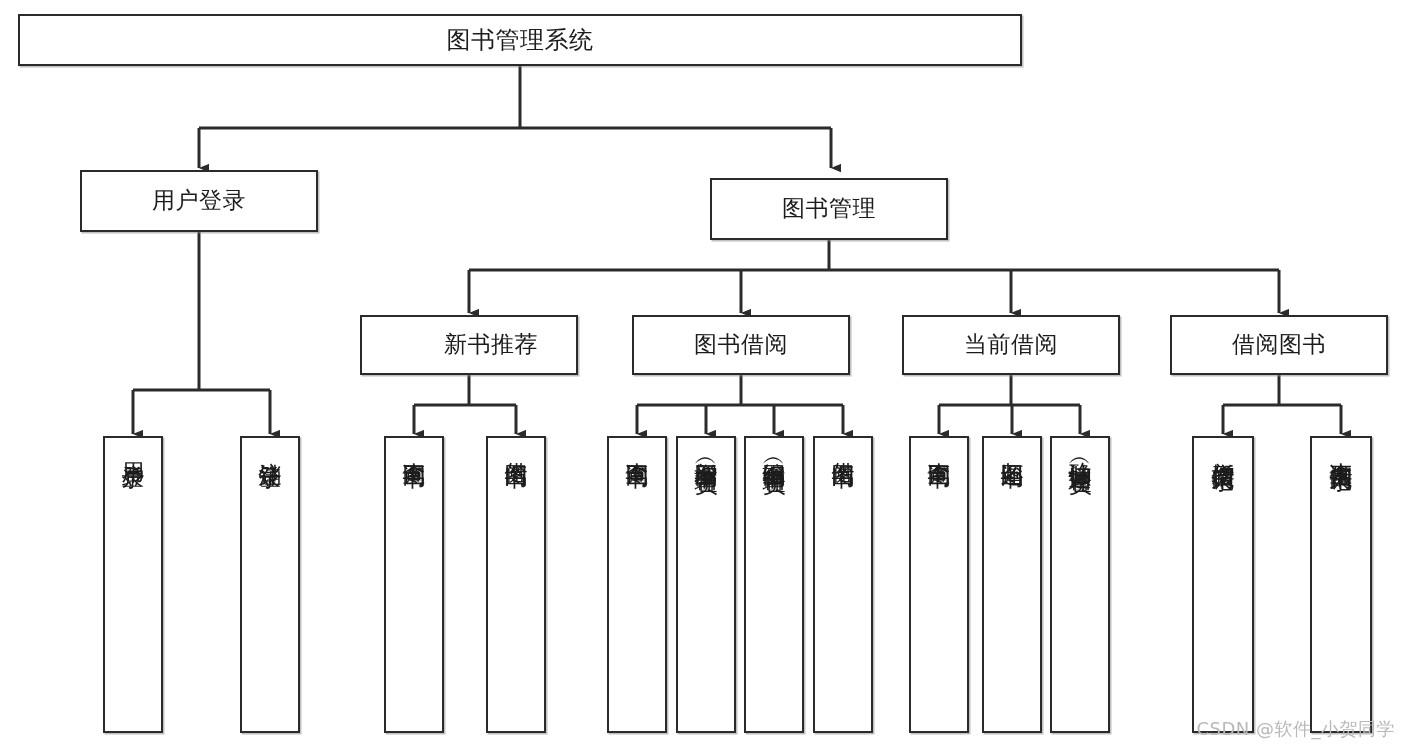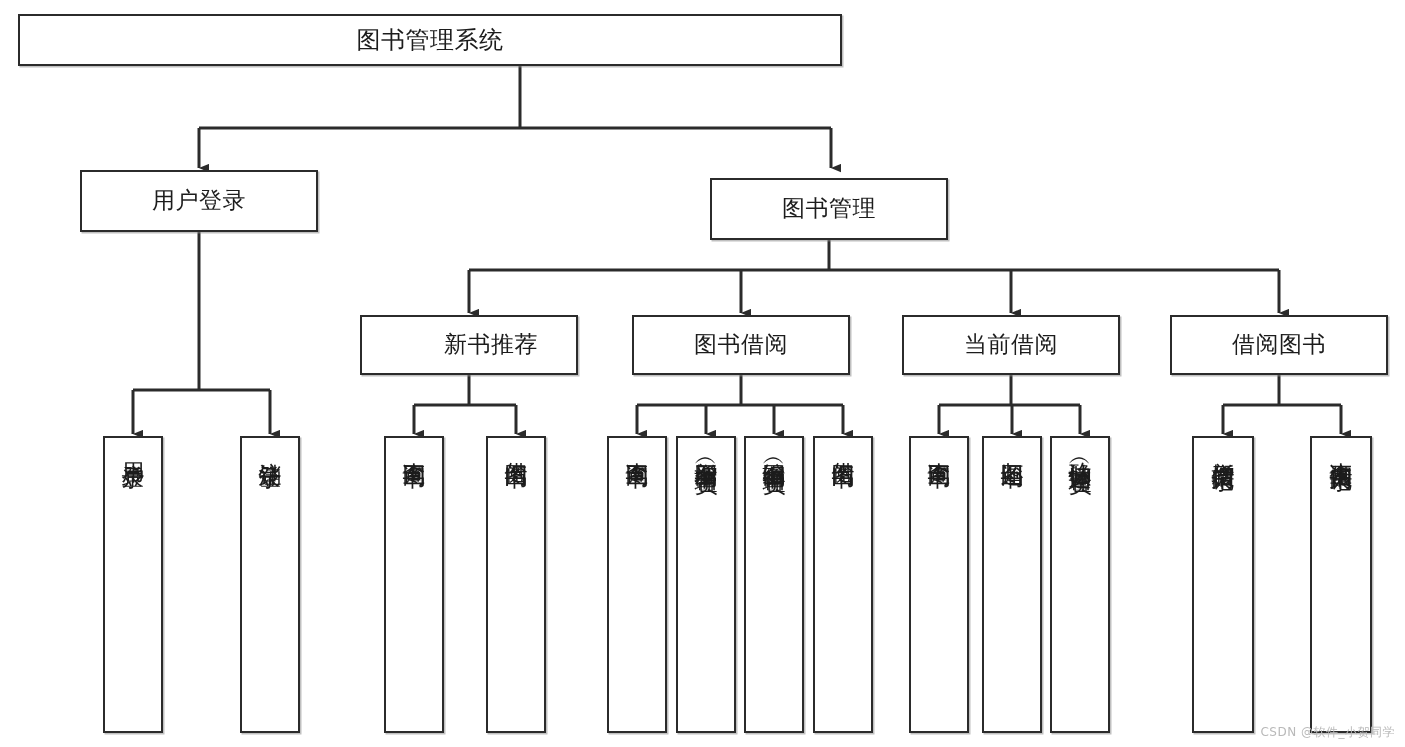--- a/index.html
+++ b/index.html
@@ -62,21 +62,21 @@
     writing-mode: vertical-rl;
     text-orientation: upright;
     font-size: 23px;
     letter-spacing: 1.5px;
     line-height: 1;
   }
   .watermark {
     position: absolute;
     right: 10px;
     bottom: 6px;
-    font-size: 12px;
+    font-size: 18px;
     color: #b9b9b9;
     letter-spacing: 0.5px;
     z-index: 6;
     white-space: nowrap;
     font-family: "DejaVu Sans", "Liberation Sans", sans-serif;
   }
 </style>
 </head>
 <body>
 
@@ -125,21 +125,21 @@
       <path d="M1012,405 L1012,434" marker-end="url(#arrowhead)"></path>
       <path d="M1080,405 L1080,434" marker-end="url(#arrowhead)"></path>
 
       <path d="M1279,375 L1279,405"></path>
       <path d="M1223,405 L1341,405"></path>
       <path d="M1223,405 L1223,434" marker-end="url(#arrowhead)"></path>
       <path d="M1341,405 L1341,434" marker-end="url(#arrowhead)"></path>
     </g>
   </svg>
 
-  <div class="node horiz root" style="left:18px; top:14px; width:824px; height:52px;">
+  <div class="node horiz root" style="left:18px; top:14px; width:1004px; height:52px;">
     <span class="label">图书管理系统</span>
   </div>
 
   <div class="node horiz" style="left:80px; top:170px; width:238px; height:62px;">
     <span class="label">用户登录</span>
   </div>
   <div class="node horiz" style="left:710px; top:178px; width:238px; height:62px;">
     <span class="label">图书管理</span>
   </div>
 

